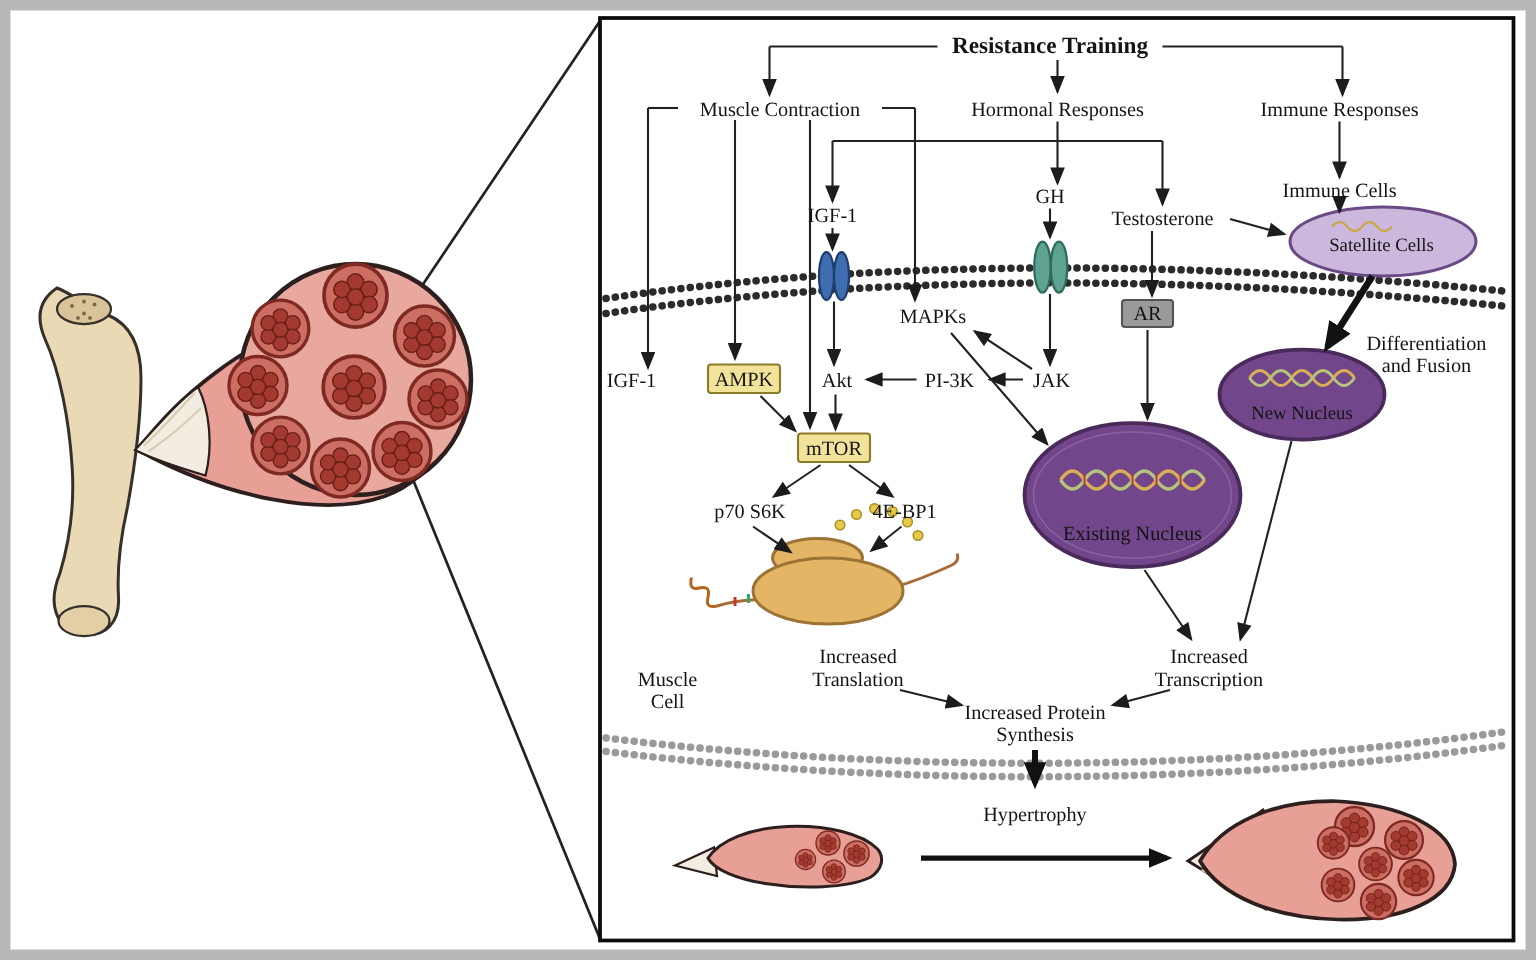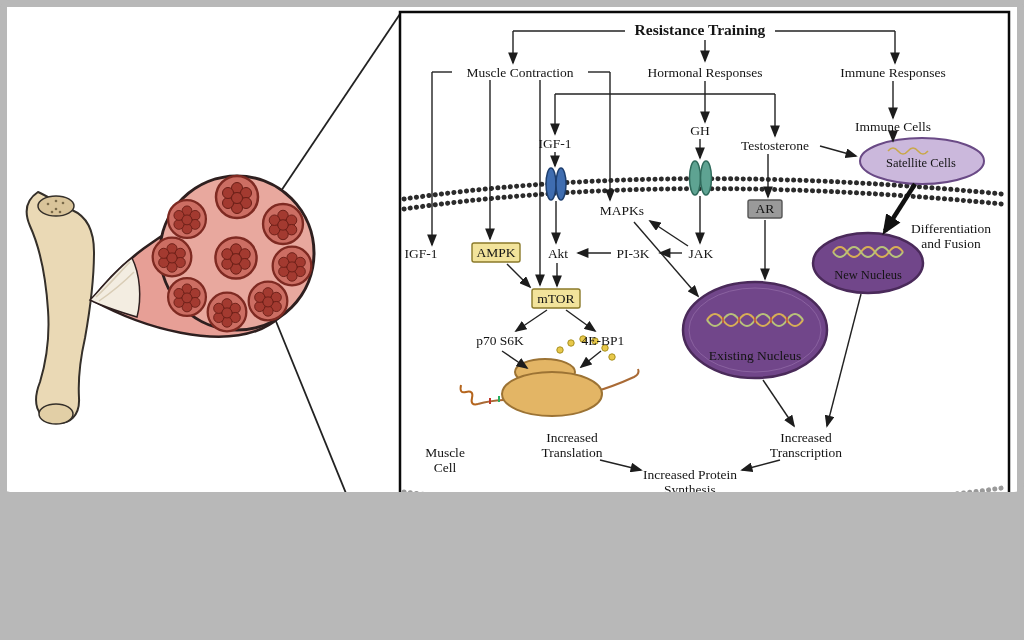--- a/index.html
+++ b/index.html
@@ -1,16 +1,16 @@
 <!DOCTYPE html>
 <html><head>
 <meta charset="utf-8">
 <style>
   html,body{margin:0;padding:0;background:#b8b8b8;}
-  .stage{position:relative;width:1024px;height:492px;background:#b8b8b8;overflow:hidden;border-radius:10px;}
+  .stage{position:relative;width:1024px;height:640px;background:#b8b8b8;overflow:hidden;border-radius:10px;}
   svg{display:block;}
   .t{font-family:"Liberation Serif","DejaVu Serif",serif;font-size:13.5px;fill:#141414;text-anchor:middle;}
   .tb{font-weight:bold;font-size:15.5px;}
   .ts{font-size:12.5px;}
   .ln{stroke:#222;stroke-width:1.4;fill:none;}
   .lnthick{stroke:#111;fill:none;}
   .zoomln{stroke:#222;stroke-width:1.8;fill:none;}
 </style>
 </head>
 <body>

